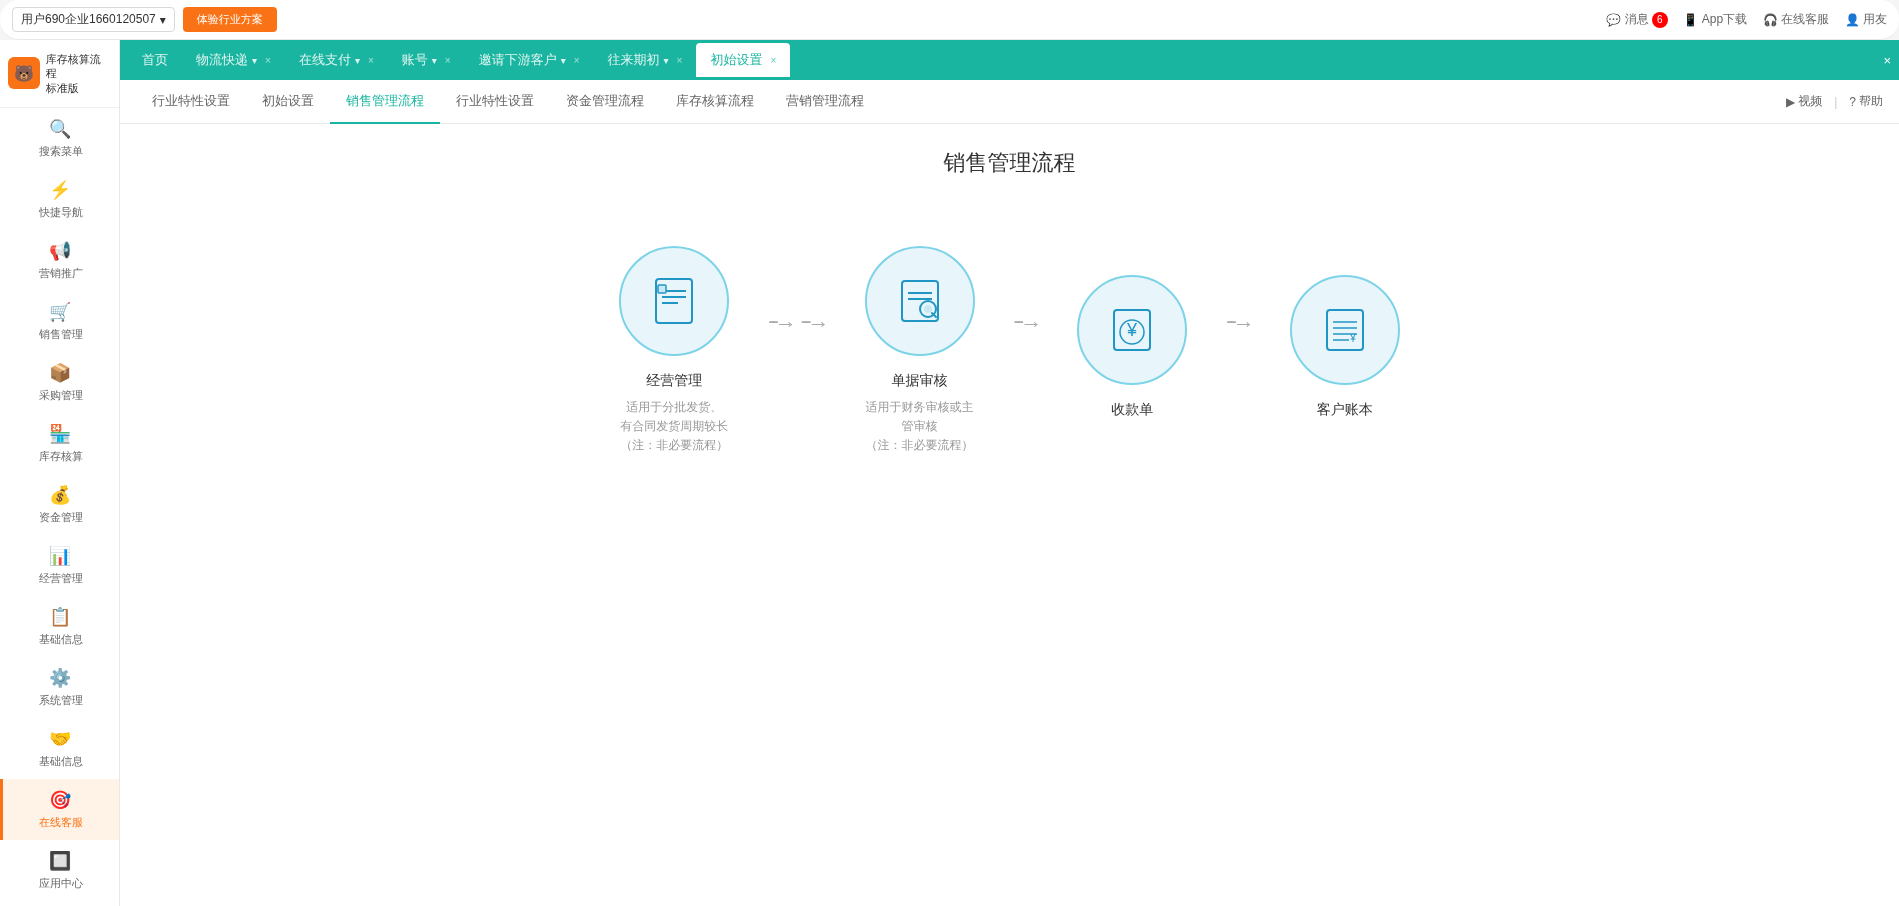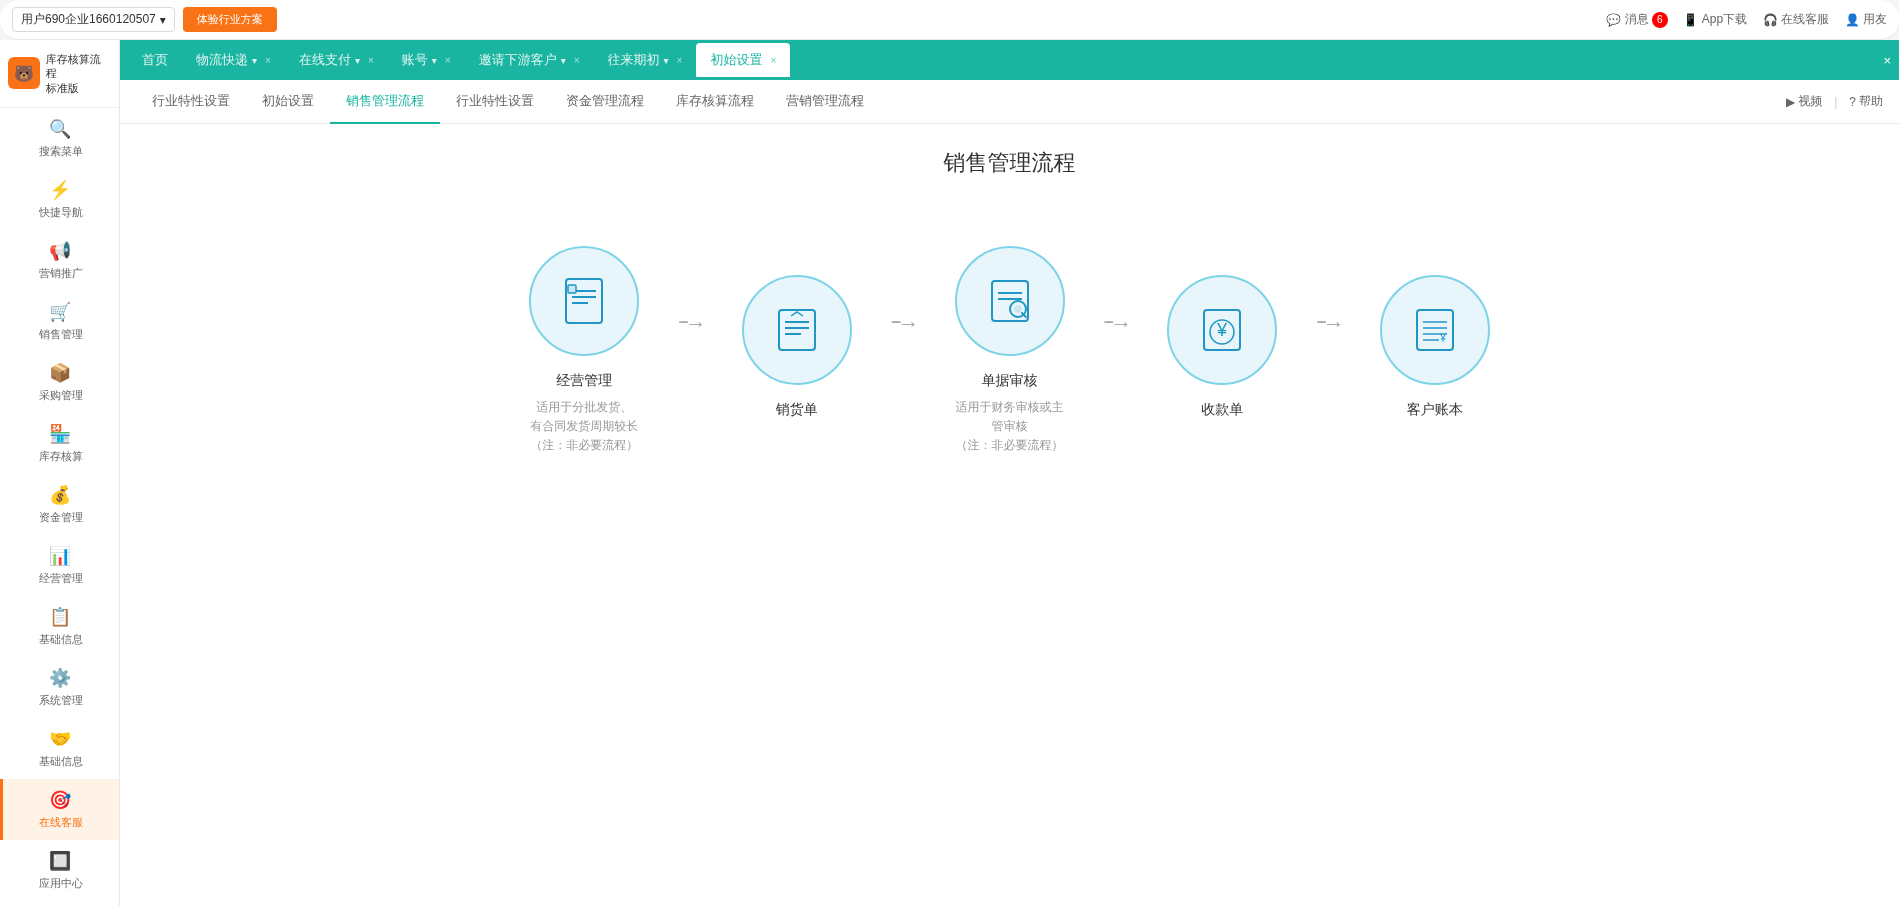--- a/index.html
+++ b/index.html
@@ -248,33 +248,20 @@
               <line x1="14" y1="28" x2="30" y2="28" stroke="#2196c4" stroke-width="2"></line>
               <rect x="10" y="10" width="8" height="8" rx="1" stroke="#2196c4" stroke-width="1.5" fill="#c8e8f5"></rect>
             </svg>
           </div>
           <div class="flow-label">经营管理</div>
           <div class="flow-desc">适用于分批发货、<br>有合同发货周期较长<br>（注：非必要流程）</div>
         </div>
 
         <div class="flow-arrow">--→</div>
 
-        <div class="flow-item">
-          <div class="flow-circle">
-            <svg viewBox="0 0 52 52" fill="none" xmlns="http://www.w3.org/2000/svg">
-              <rect x="8" y="6" width="36" height="40" rx="3" stroke="#2196c4" stroke-width="2" fill="#e8f6fb"></rect>
-              <line x1="14" y1="18" x2="38" y2="18" stroke="#2196c4" stroke-width="2"></line>
-              <line x1="14" y1="24" x2="38" y2="24" stroke="#2196c4" stroke-width="2"></line>
-              <line x1="14" y1="30" x2="30" y2="30" stroke="#2196c4" stroke-width="2"></line>
-              <path d="M20 12 L26 8 L32 12" stroke="#2196c4" stroke-width="1.5" fill="none"></path>
-            </svg>
-          </div>
-          <div class="flow-label">销货单</div>
-          <div class="flow-desc"></div>
-        </div>
 
         <div class="flow-arrow">--→</div>
 
         <div class="flow-item">
           <div class="flow-circle">
             <svg viewBox="0 0 52 52" fill="none" xmlns="http://www.w3.org/2000/svg">
               <rect x="8" y="6" width="36" height="40" rx="3" stroke="#2196c4" stroke-width="2" fill="#e8f6fb"></rect>
               <line x1="14" y1="18" x2="38" y2="18" stroke="#2196c4" stroke-width="2"></line>
               <line x1="14" y1="24" x2="38" y2="24" stroke="#2196c4" stroke-width="2"></line>
               <circle cx="34" cy="34" r="8" fill="#e8f6fb" stroke="#2196c4" stroke-width="2"></circle>

